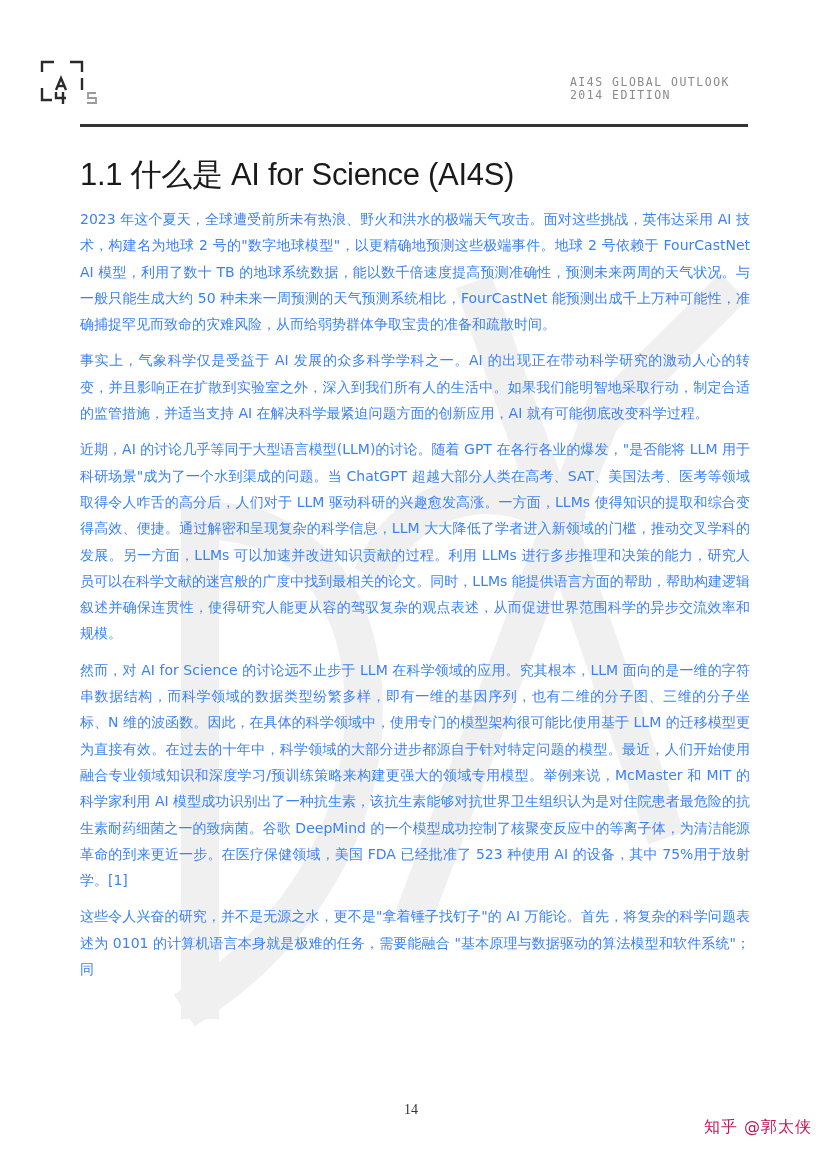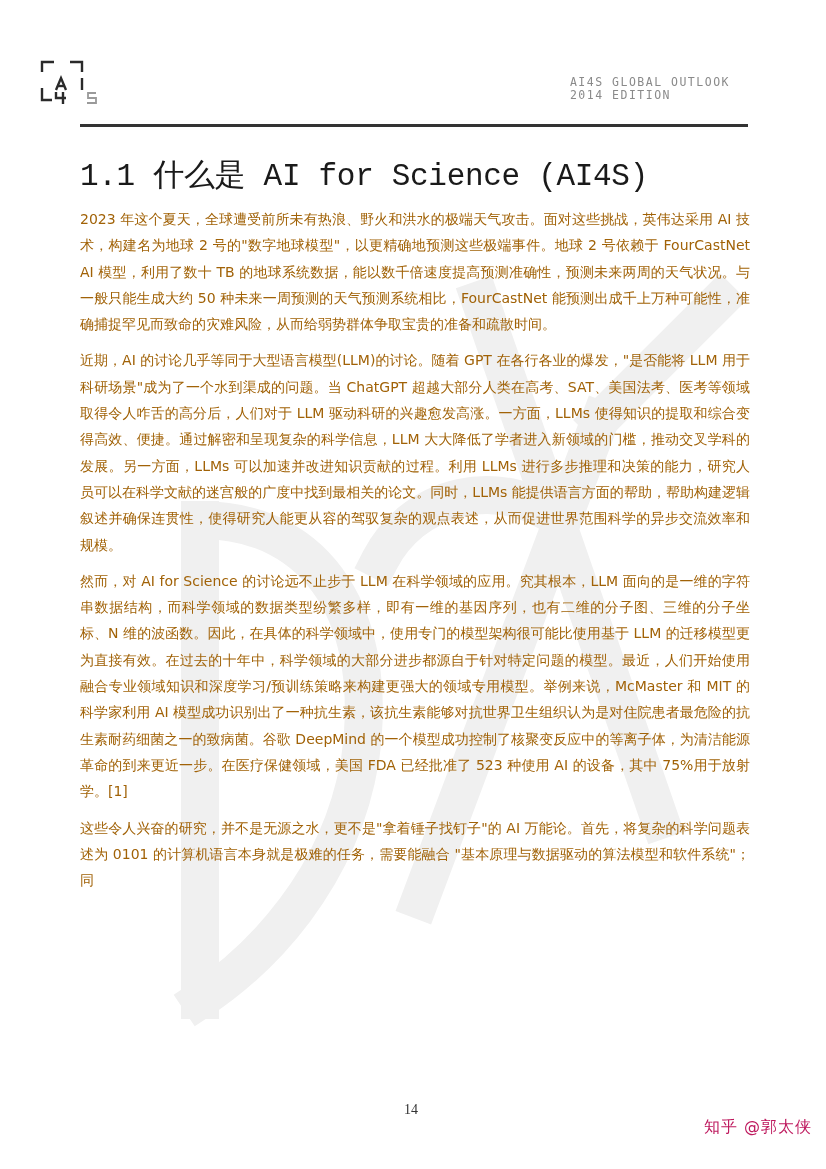--- a/index.html
+++ b/index.html
@@ -5,23 +5,23 @@
     html, body { margin: 0; padding: 0; background: #ffffff; }
     body { width: 826px; height: 1169px; position: relative; overflow: hidden;
            font-family: "DejaVu Sans", "Liberation Sans", sans-serif; color: #333; }
     .watermark { position: absolute; left: 0; top: 0; width: 826px; height: 1169px; pointer-events: none; z-index: 0; }
     .logo { position: absolute; left: 40px; top: 60px; width: 60px; height: 48px; z-index: 1; }
     .header-right { position: absolute; right: 96px; top: 76px; z-index: 1;
                     font-family: "DejaVu Sans Mono", "Liberation Mono", monospace; font-size: 11.5px;
                     letter-spacing: 1.5px; color: #8a8a8a; line-height: 13px; font-weight: 300; }
     .header-rule { position: absolute; left: 80px; top: 124px; width: 668px; height: 2.5px; background: #333; z-index: 1; }
     .title { position: absolute; left: 80px; top: 154px; font-size: 31px; color: #1a1a1a; z-index: 1;
-             font-family: Liberation Mono, monospace; font-weight: 300; letter-spacing: -0.3px; margin: 0; }
+             font-family: Liberation Sans, sans-serif; font-weight: 300; letter-spacing: -0.3px; margin: 0; }
     .content { position: absolute; left: 80px; top: 206px; width: 670px; z-index: 1; }
-    .para { font-size: 14px; line-height: 26.3px; color: #a16207; margin: 0 0 10px 0; text-align: justify;
+    .para { font-size: 14px; line-height: 26.3px; color: #3b82f6; margin: 0 0 10px 0; text-align: justify;
             font-family: "DejaVu Sans", "Liberation Sans", sans-serif; }
     .page-number { position: absolute; left: 404px; top: 1102px; font-size: 14px; color: #333; z-index: 1; font-family: Liberation Serif, serif; }
     .zhihu { position: absolute; right: 14px; top: 1117px; font-size: 16px; color: #be185d; z-index: 1; letter-spacing: 1px; }
   </style>
 </head>
 <body>
 
 <svg class="watermark" viewBox="0 0 826 1169">
   <g fill="none" stroke="#f0f0f0" stroke-width="38" stroke-linecap="square">
     <path d="M200 520 L200 1000"></path>
@@ -51,19 +51,20 @@
   <div>AI4S GLOBAL OUTLOOK</div>
   <div>2014 EDITION</div>
 </div>
 
 <div class="header-rule"></div>
 
 <h1 class="title">1.1 什么是 AI for Science (AI4S)</h1>
 
 <div class="content">
   <p class="para">2023 年这个夏天，全球遭受前所未有热浪、野火和洪水的极端天气攻击。面对这些挑战，英伟达采用 AI 技术，构建名为地球 2 号的"数字地球模型"，以更精确地预测这些极端事件。地球 2 号依赖于 FourCastNet AI 模型，利用了数十 TB 的地球系统数据，能以数千倍速度提高预测准确性，预测未来两周的天气状况。与一般只能生成大约 50 种未来一周预测的天气预测系统相比，FourCastNet 能预测出成千上万种可能性，准确捕捉罕见而致命的灾难风险，从而给弱势群体争取宝贵的准备和疏散时间。</p>
+  <p class="para">事实上，气象科学仅是受益于 AI 发展的众多科学学科之一。AI 的出现正在带动科学研究的激动人心的转变，并且影响正在扩散到实验室之外，深入到我们所有人的生活中。如果我们能明智地采取行动，制定合适的监管措施，并适当支持 AI 在解决科学最紧迫问题方面的创新应用，AI 就有可能彻底改变科学过程。</p>
   <p class="para">近期，AI 的讨论几乎等同于大型语言模型(LLM)的讨论。随着 GPT 在各行各业的爆发，"是否能将 LLM 用于科研场景"成为了一个水到渠成的问题。当 ChatGPT 超越大部分人类在高考、SAT、美国法考、医考等领域取得令人咋舌的高分后，人们对于 LLM 驱动科研的兴趣愈发高涨。一方面，LLMs 使得知识的提取和综合变得高效、便捷。通过解密和呈现复杂的科学信息，LLM 大大降低了学者进入新领域的门槛，推动交叉学科的发展。另一方面，LLMs 可以加速并改进知识贡献的过程。利用 LLMs 进行多步推理和决策的能力，研究人员可以在科学文献的迷宫般的广度中找到最相关的论文。同时，LLMs 能提供语言方面的帮助，帮助构建逻辑叙述并确保连贯性，使得研究人能更从容的驾驭复杂的观点表述，从而促进世界范围科学的异步交流效率和规模。</p>
   <p class="para">然而，对 AI for Science 的讨论远不止步于 LLM 在科学领域的应用。究其根本，LLM 面向的是一维的字符串数据结构，而科学领域的数据类型纷繁多样，即有一维的基因序列，也有二维的分子图、三维的分子坐标、N 维的波函数。因此，在具体的科学领域中，使用专门的模型架构很可能比使用基于 LLM 的迁移模型更为直接有效。在过去的十年中，科学领域的大部分进步都源自于针对特定问题的模型。最近，人们开始使用融合专业领域知识和深度学习/预训练策略来构建更强大的领域专用模型。举例来说，McMaster 和 MIT 的科学家利用 AI 模型成功识别出了一种抗生素，该抗生素能够对抗世界卫生组织认为是对住院患者最危险的抗生素耐药细菌之一的致病菌。谷歌 DeepMind 的一个模型成功控制了核聚变反应中的等离子体，为清洁能源革命的到来更近一步。在医疗保健领域，美国 FDA 已经批准了 523 种使用 AI 的设备，其中 75%用于放射学。[1]</p>
   <p class="para">这些令人兴奋的研究，并不是无源之水，更不是"拿着锤子找钉子"的 AI 万能论。首先，将复杂的科学问题表述为 0101 的计算机语言本身就是极难的任务，需要能融合 "基本原理与数据驱动的算法模型和软件系统"；同</p>
 </div>
 
 <div class="page-number">14</div>
 <div class="zhihu">知乎 @郭太侠</div>
 
 </body></html>

